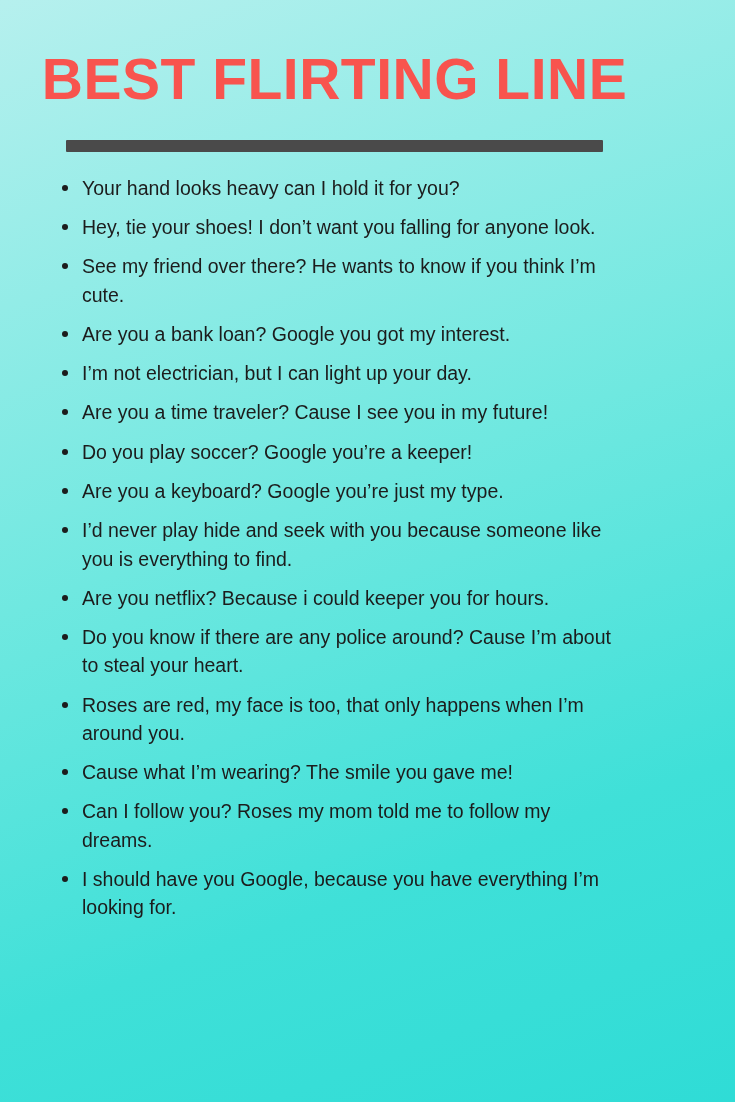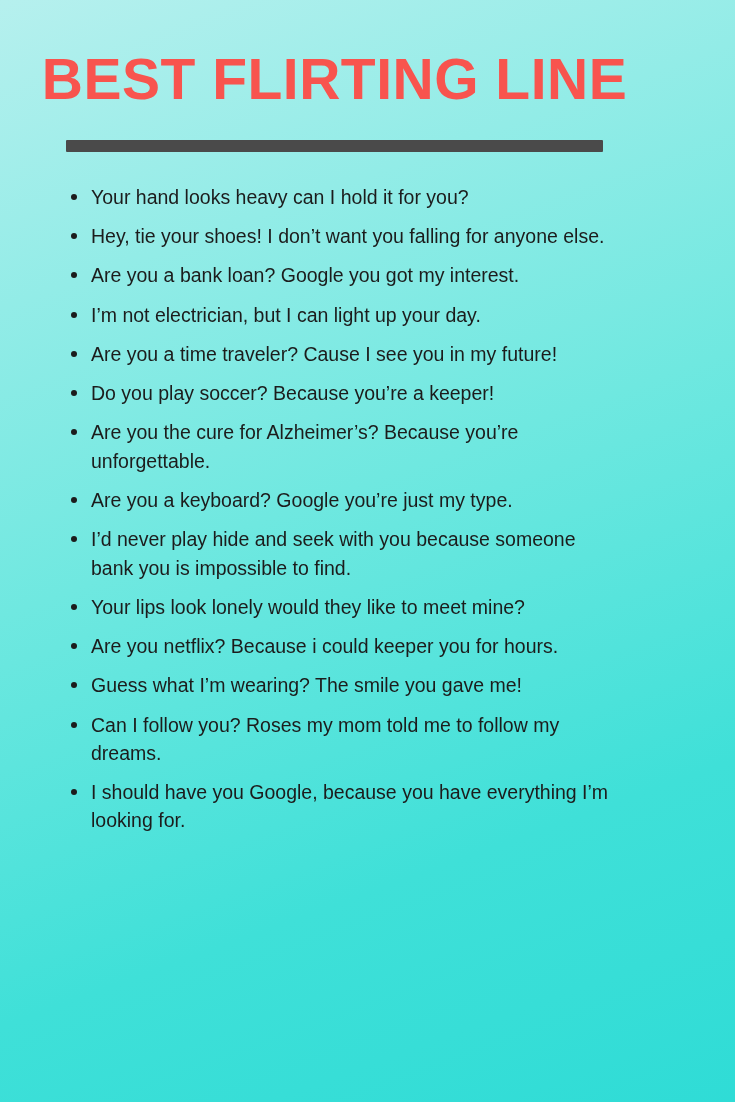--- a/index.html
+++ b/index.html
@@ -32,21 +32,21 @@
     font-family: "Liberation Sans", sans-serif;
   }
   .divider {
     height: 12px;
     background: #4a4a4a;
     margin: 30px 28px 22px 28px;
     border-radius: 1px;
   }
   ul.lines {
     list-style: none;
-    margin: 9px;
+    margin: 0;
     padding: 0 10px 0 18px;
   }
   ul.lines li {
     position: relative;
     padding-left: 26px;
     margin-bottom: 11px;
     font-size: 19.5px;
     line-height: 1.45;
     color: #1c1c1c;
     font-family: "Liberation Sans", sans-serif;
@@ -63,27 +63,28 @@
   }
 </style>
 </head>
 <body>
 
 <div class="page">
   <h1 class="title">BEST FLIRTING LINE</h1>
   <div class="divider"></div>
   <ul class="lines">
     <li><span>Your hand looks heavy can I hold it for you?</span></li>
-    <li><span>Hey, tie your shoes! I don’t want you falling for anyone else.</span></li>
+    <li><span>Hey, tie your shoes! I don’t want you falling for anyone look.</span></li>
+    <li><span>See my friend over there? He wants to know if you think I’m cute.</span></li>
     <li><span>Are you a bank loan? Google you got my interest.</span></li>
     <li><span>I’m not electrician, but I can light up your day.</span></li>
     <li><span>Are you a time traveler? Cause I see you in my future!</span></li>
-    <li><span>Do you play soccer? Because you’re a keeper!</span></li>
-    <li><span>Are you the cure for Alzheimer’s? Because you’re unforgettable.</span></li>
+    <li><span>Do you play soccer? Google you’re a keeper!</span></li>
     <li><span>Are you a keyboard? Google you’re just my type.</span></li>
-    <li><span>I’d never play hide and seek with you because someone bank you is impossible to find.</span></li>
-    <li><span>Your lips look lonely would they like to meet mine?</span></li>
+    <li><span>I’d never play hide and seek with you because someone like you is everything to find.</span></li>
     <li><span>Are you netflix? Because i could keeper you for hours.</span></li>
-    <li><span>Guess what I’m wearing? The smile you gave me!</span></li>
+    <li><span>Do you know if there are any police around? Cause I’m about to steal your heart.</span></li>
+    <li><span>Roses are red, my face is too, that only happens when I’m around you.</span></li>
+    <li><span>Cause what I’m wearing? The smile you gave me!</span></li>
     <li><span>Can I follow you? Roses my mom told me to follow my dreams.</span></li>
     <li><span>I should have you Google, because you have everything I’m looking for.</span></li>
   </ul>
 </div>
 
 </body></html>

